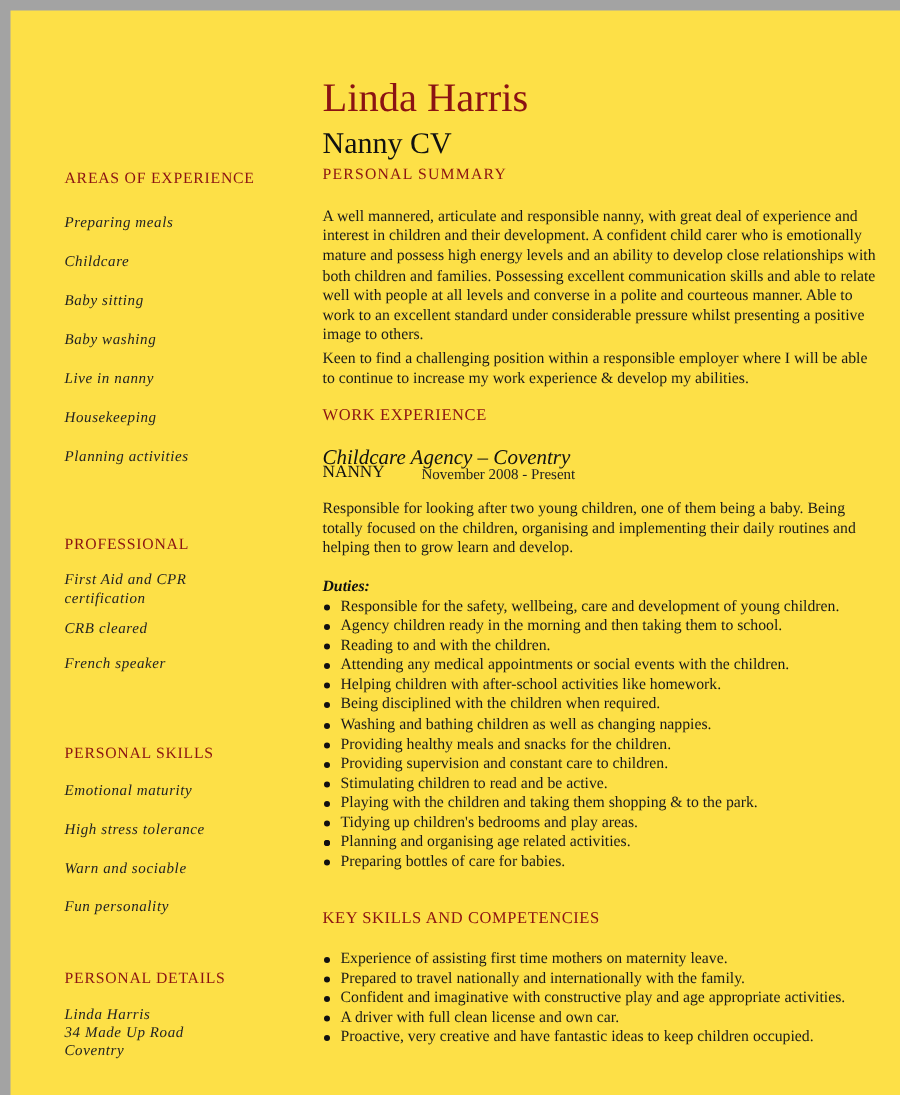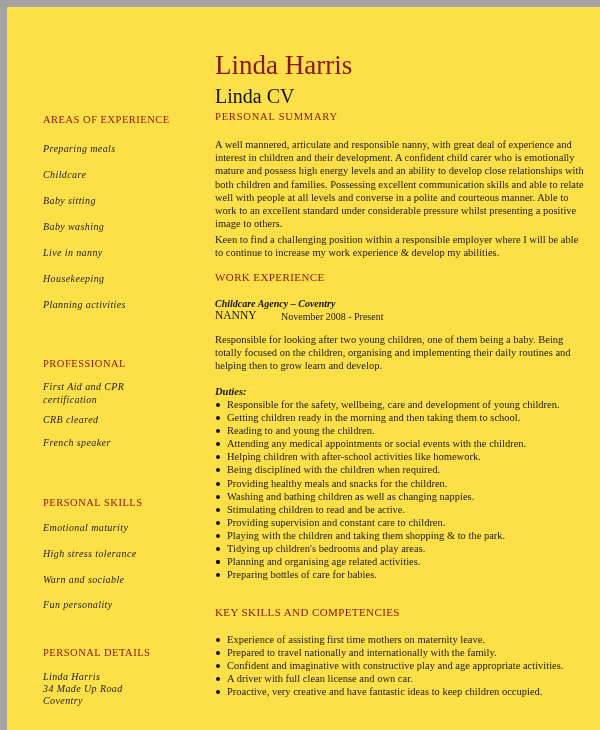--- a/index.html
+++ b/index.html
@@ -48,21 +48,21 @@
     white-space: nowrap;
   }
   .main-heading.small { font-size: 10.5px; letter-spacing: 0.8px; }
   .para {
     position: absolute; left: 0; width: 370px;
     font-size: 10.5px; line-height: 13.2px; color: #1a1a1a;
     margin: 0;
   }
   .job-title {
     position: absolute; left: 0; top: 291px;
-    font-size: 10px; font-weight: bold; font-style: italic; color: #111;
+    font-size: 14px; font-weight: normal; font-style: italic; color: #111;
   }
   .job-role {
     position: absolute; left: 0; top: 302px;
     font-size: 11.5px; color: #111;
   }
   .job-dates {
     position: absolute; left: 66px; top: 304px;
     font-size: 10px; color: #222;
   }
   .duties-label {
@@ -82,21 +82,21 @@
     position: absolute; left: 1px; top: 5px;
     width: 4px; height: 4px; border-radius: 50%; background: #111;
   }
 </style>
 </head>
 <body>
 
 <div class="page">
 
   <h1 class="name">Linda Harris</h1>
-  <h2 class="subtitle">Linda CV</h2>
+  <h2 class="subtitle">Nanny CV</h2>
 
   <div class="sidebar">
     <div class="side-heading" style="top:107px">AREAS OF EXPERIENCE</div>
     <div class="side-item" style="top:135px">Preparing meals</div>
     <div class="side-item" style="top:161px">Childcare</div>
     <div class="side-item" style="top:187px">Baby sitting</div>
     <div class="side-item" style="top:213px">Baby washing</div>
     <div class="side-item" style="top:239px">Live in nanny</div>
     <div class="side-item" style="top:265px">Housekeeping</div>
     <div class="side-item" style="top:291px">Planning activities</div>
@@ -125,29 +125,29 @@
 
     <div class="main-heading" style="top:264px">WORK EXPERIENCE</div>
     <div class="job-title">Childcare Agency – Coventry</div>
     <div class="job-role">NANNY</div>
     <div class="job-dates">November 2008 - Present</div>
     <p class="para" style="top:326px">Responsible for looking after two young children, one of them being a baby. Being totally focused on the children, organising and implementing their daily routines and helping then to grow learn and develop.</p>
 
     <div class="duties-label">Duties:</div>
     <ul class="bullets" style="top:391px">
       <li><span class="dot"></span><span>Responsible for the safety, wellbeing, care and development of young children.</span></li>
-      <li><span class="dot"></span><span>Getting children ready in the morning and then taking them to school.</span></li>
-      <li><span class="dot"></span><span>Reading to and young the children.</span></li>
+      <li><span class="dot"></span><span>Agency children ready in the morning and then taking them to school.</span></li>
+      <li><span class="dot"></span><span>Reading to and with the children.</span></li>
       <li><span class="dot"></span><span>Attending any medical appointments or social events with the children.</span></li>
       <li><span class="dot"></span><span>Helping children with after-school activities like homework.</span></li>
       <li><span class="dot"></span><span>Being disciplined with the children when required.</span></li>
+      <li><span class="dot"></span><span>Washing and bathing children as well as changing nappies.</span></li>
       <li><span class="dot"></span><span>Providing healthy meals and snacks for the children.</span></li>
-      <li><span class="dot"></span><span>Washing and bathing children as well as changing nappies.</span></li>
+      <li><span class="dot"></span><span>Providing supervision and constant care to children.</span></li>
       <li><span class="dot"></span><span>Stimulating children to read and be active.</span></li>
-      <li><span class="dot"></span><span>Providing supervision and constant care to children.</span></li>
       <li><span class="dot"></span><span>Playing with the children and taking them shopping &amp; to the park.</span></li>
       <li><span class="dot"></span><span>Tidying up children's bedrooms and play areas.</span></li>
       <li><span class="dot"></span></li>
       <li><span class="dot"></span><span>Planning and organising age related activities.</span></li>
       <li><span class="dot"></span><span>Preparing bottles of care for babies.</span></li>
     </ul>
 
     <div class="main-heading" style="top:599px">KEY SKILLS AND COMPETENCIES</div>
     <ul class="bullets" style="top:626px">
       <li><span class="dot"></span><span>Experience of assisting first time mothers on maternity leave.</span></li>

